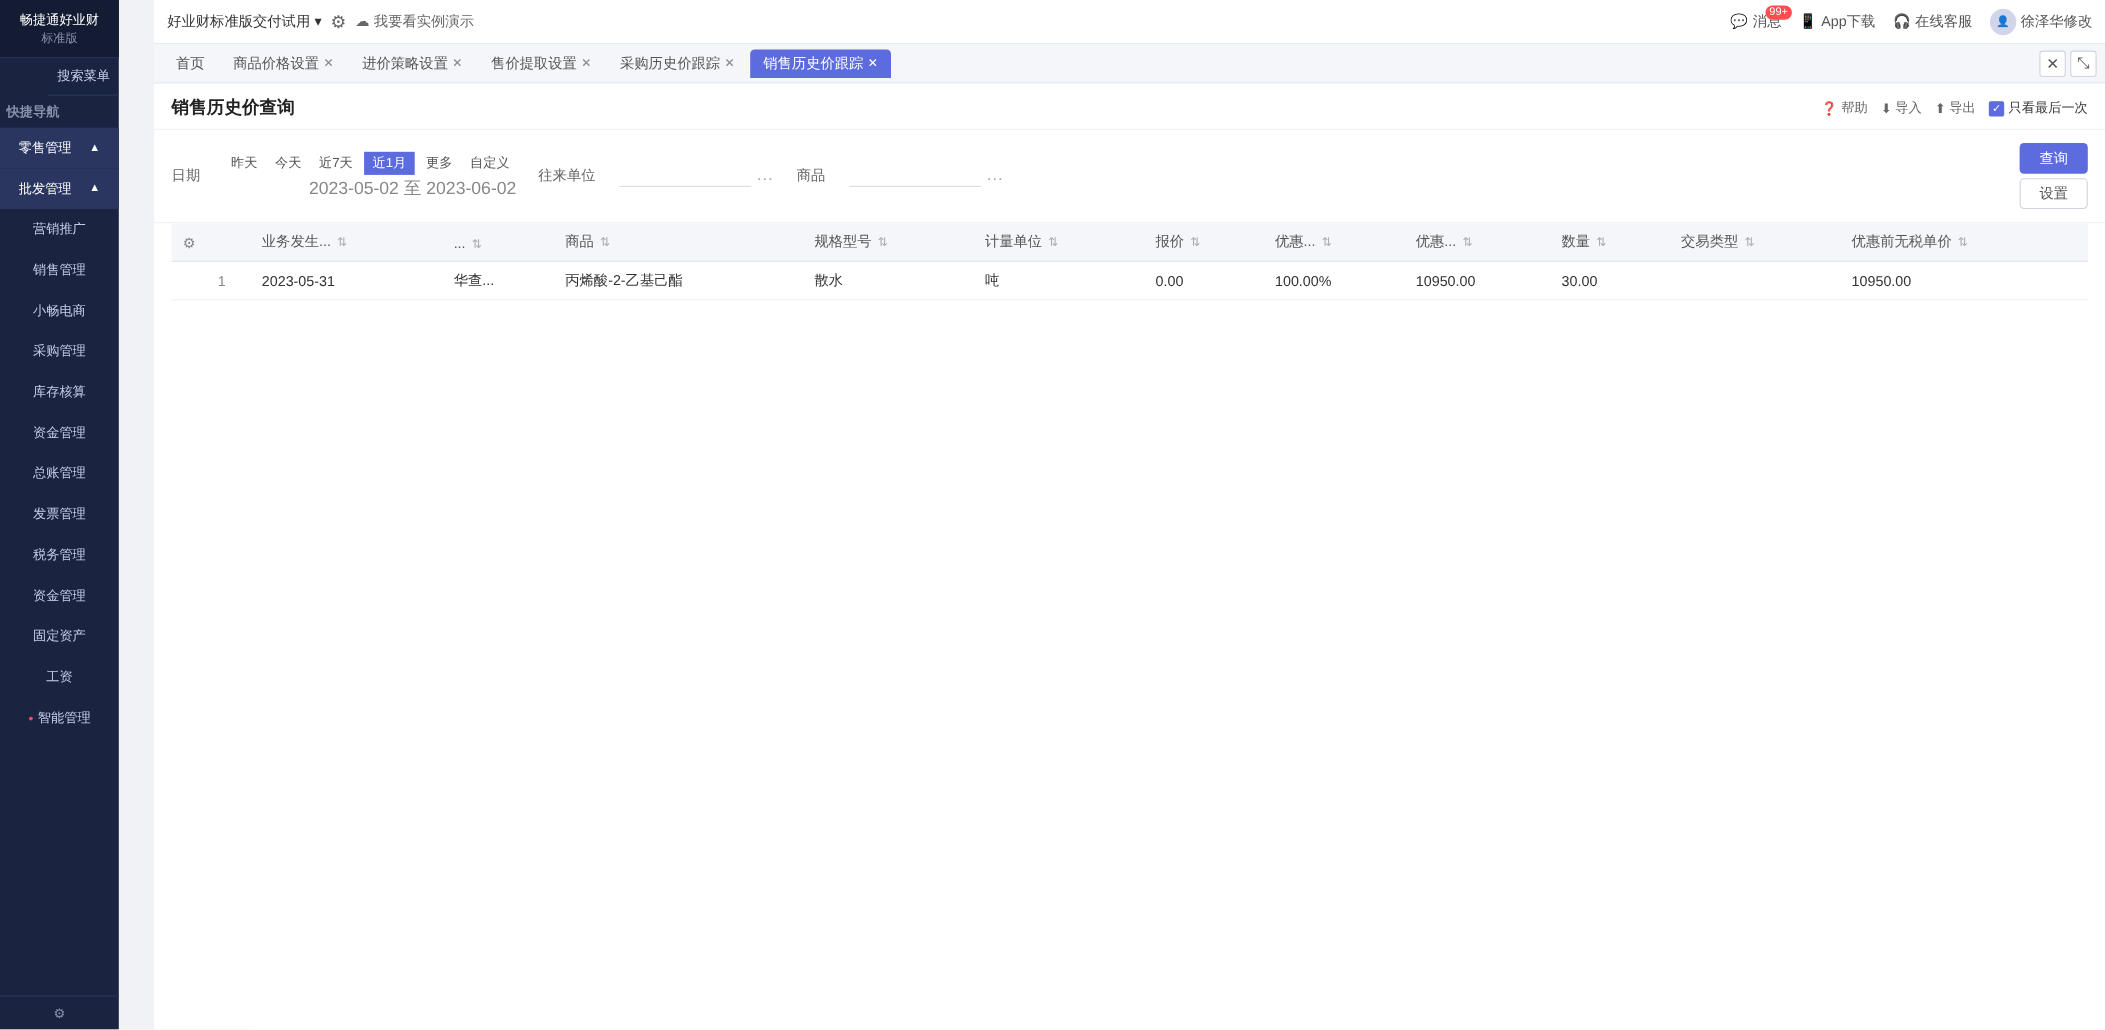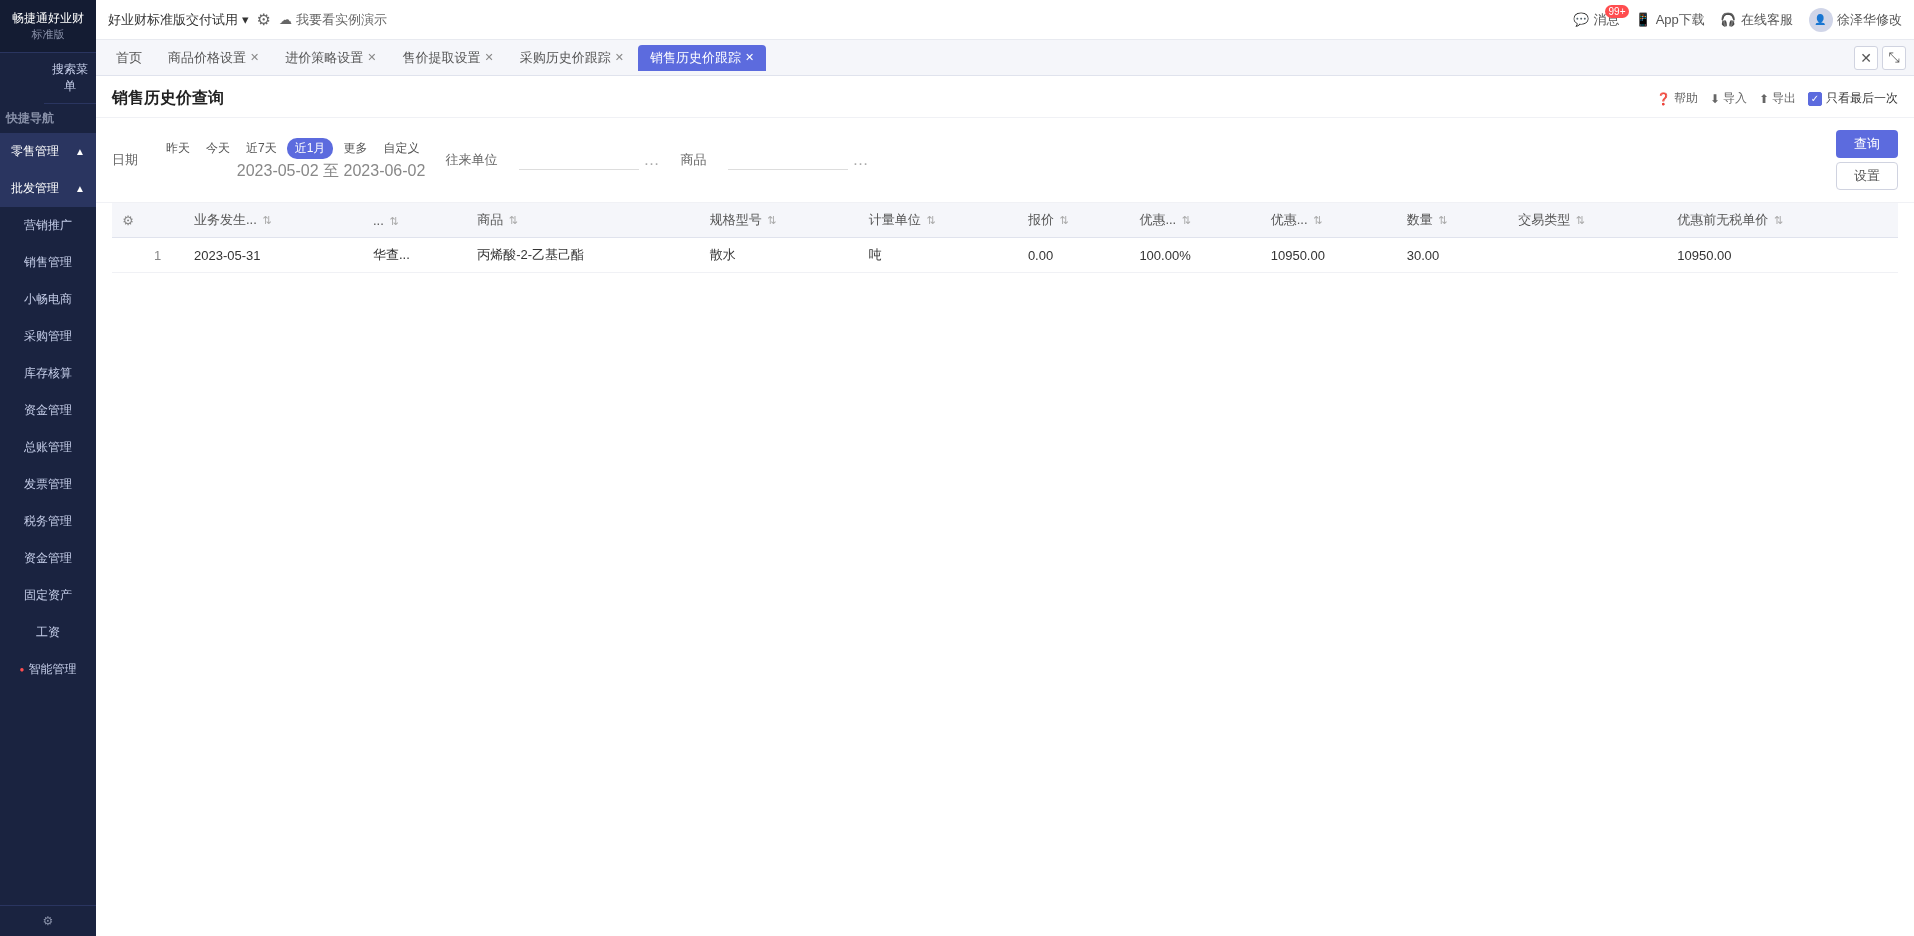--- a/index.html
+++ b/index.html
@@ -1,32 +1,32 @@
 <!DOCTYPE html>
 <html><head>
   <meta charset="utf-8">
   <style>
     * { box-sizing: border-box; margin: 0; padding: 0; }
     body { font-family: "Microsoft YaHei", "PingFang SC", sans-serif; font-size: 13px; background: #f0f2f5; display: flex; height: 936px; overflow: hidden; }
 
     
-    .sidebar { width: 96px; background: #1a2340; display: flex; flex-direction: column; color: #c5cde8; flex-shrink: 0; height: 100%; }
+    .sidebar { width: 108px; background: #1a2340; display: flex; flex-direction: column; color: #c5cde8; flex-shrink: 0; height: 100%; }
     .sidebar-logo { padding: 10px 8px; background: #141c33; text-align: center; border-bottom: 1px solid #2a3560; }
     .sidebar-logo-text { color: #fff; font-size: 12px; line-height: 1.4; }
     .sidebar-logo-sub { color: #8890a8; font-size: 11px; }
     .sidebar-search { padding: 8px 6px; font-size: 12px; color: #c5cde8; text-align: center; cursor: pointer; border-bottom: 1px solid #2a3560; margin-left: 44px; }
     .sidebar-nav { padding: 6px; font-size: 12px; color: #8890a8; text-align: left; cursor: pointer; font-weight: bold; }
     .sidebar-item { padding: 10px 4px; text-align: center; font-size: 12px; color: #c5cde8; cursor: pointer; display: flex; align-items: center; justify-content: center; gap: 2px; }
     .sidebar-item.active { background: #2a3560; color: #fff; gap: 16px; }
     .sidebar-item .arrow { font-size: 10px; }
     .sidebar-item.has-dot::before { content: "●"; color: #ff4d4f; font-size: 8px; margin-right: 2px; }
     .sidebar-bottom { margin-top: auto; border-top: 1px solid #2a3560; padding: 8px 4px; text-align: center; font-size: 12px; color: #8890a8; cursor: pointer; }
 
     
-    .main { flex: 1; display: flex; flex-direction: column; overflow: hidden; }
+    .main { flex: 1; display: flex; flex-direction: column; overflow: hidden; margin-left: 32px; }
 
     
     .topbar { background: #fff; height: 40px; display: flex; align-items: center; padding: 0 12px; border-bottom: 1px solid #e8eaf0; gap: 8px; }
     .topbar-version { font-size: 13px; color: #333; display: flex; align-items: center; gap: 4px; cursor: pointer; }
     .topbar-settings { color: #666; cursor: pointer; font-size: 16px; }
     .topbar-demo { color: #666; font-size: 13px; cursor: pointer; display: flex; align-items: center; gap: 4px; }
     .topbar-right { margin-left: auto; display: flex; align-items: center; gap: 16px; }
     .topbar-msg { position: relative; cursor: pointer; color: #555; display: flex; align-items: center; gap: 4px; font-size: 13px; }
     .badge { background: #ff4d4f; color: #fff; border-radius: 8px; font-size: 10px; padding: 1px 4px; position: absolute; top: -6px; right: -10px; }
     .topbar-btn { cursor: pointer; color: #555; font-size: 13px; display: flex; align-items: center; gap: 4px; }
@@ -52,21 +52,21 @@
     .only-last-checkbox { display: flex; align-items: center; gap: 4px; font-size: 12px; color: #333; cursor: pointer; }
     .checkbox-box { width: 14px; height: 14px; border: 1px solid #5c6bde; border-radius: 2px; background: #5c6bde; display: flex; align-items: center; justify-content: center; }
     .checkbox-check { color: #fff; font-size: 10px; }
 
     
     .filter-area { padding: 12px 16px; border-bottom: 1px solid #f0f1f5; display: flex; align-items: center; gap: 20px; flex-wrap: wrap; }
     .filter-group { display: flex; align-items: center; gap: 22px; }
     .filter-label { color: #666; font-size: 13px; }
     .date-btns { display: flex; gap: 4px; align-items: center; }
     .date-btn { padding: 2px 6px; font-size: 12px; color: #555; cursor: pointer; border-radius: 3px; }
-    .date-btn.active { background: #5c6bde; color: #fff; border-radius: 10px; padding: 2px 8px; }
+    .date-btn.active { background: #5c6bde; color: #fff; border-radius: 0; padding: 2px 8px; }
     .date-range { font-size: 16px; color: #888; margin-top: 2px; }
     .filter-input-wrap { display: flex; align-items: center; gap: 4px; }
     .filter-input { border: none; border-bottom: 1px solid #ddd; outline: none; font-size: 13px; padding: 2px 4px; width: 120px; color: #333; }
     .filter-dots { color: #aaa; cursor: pointer; font-size: 16px; letter-spacing: 1px; }
     .query-btn { background: #5c6bde; color: #fff; border: none; padding: 5px 18px; border-radius: 4px; font-size: 13px; cursor: pointer; }
     .settings-btn { background: #fff; color: #555; border: 1px solid #d0d3e0; padding: 4px 14px; border-radius: 4px; font-size: 13px; cursor: pointer; }
     .btn-group { display: flex; flex-direction: column; gap: 4px; }
 
     
     .table-wrap { flex: 1; overflow: auto; padding: 0 16px 16px; }

